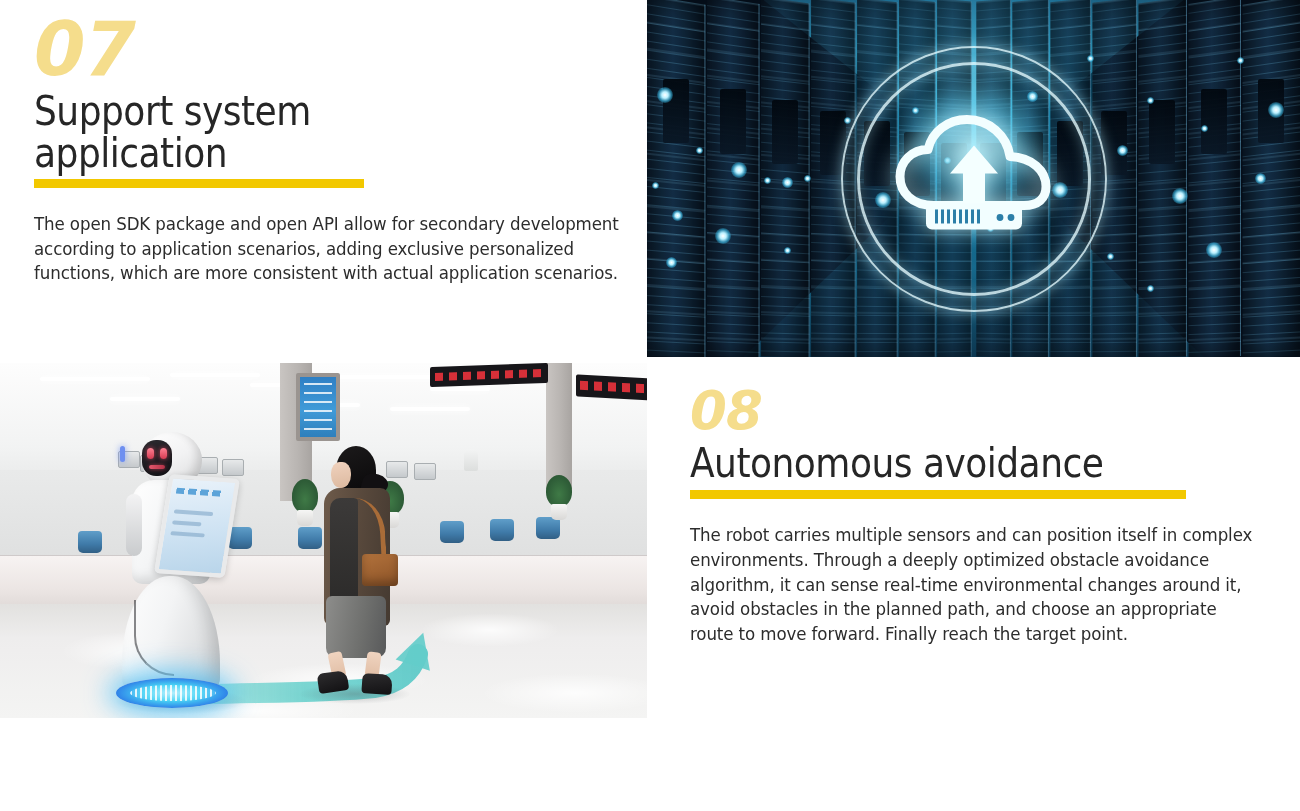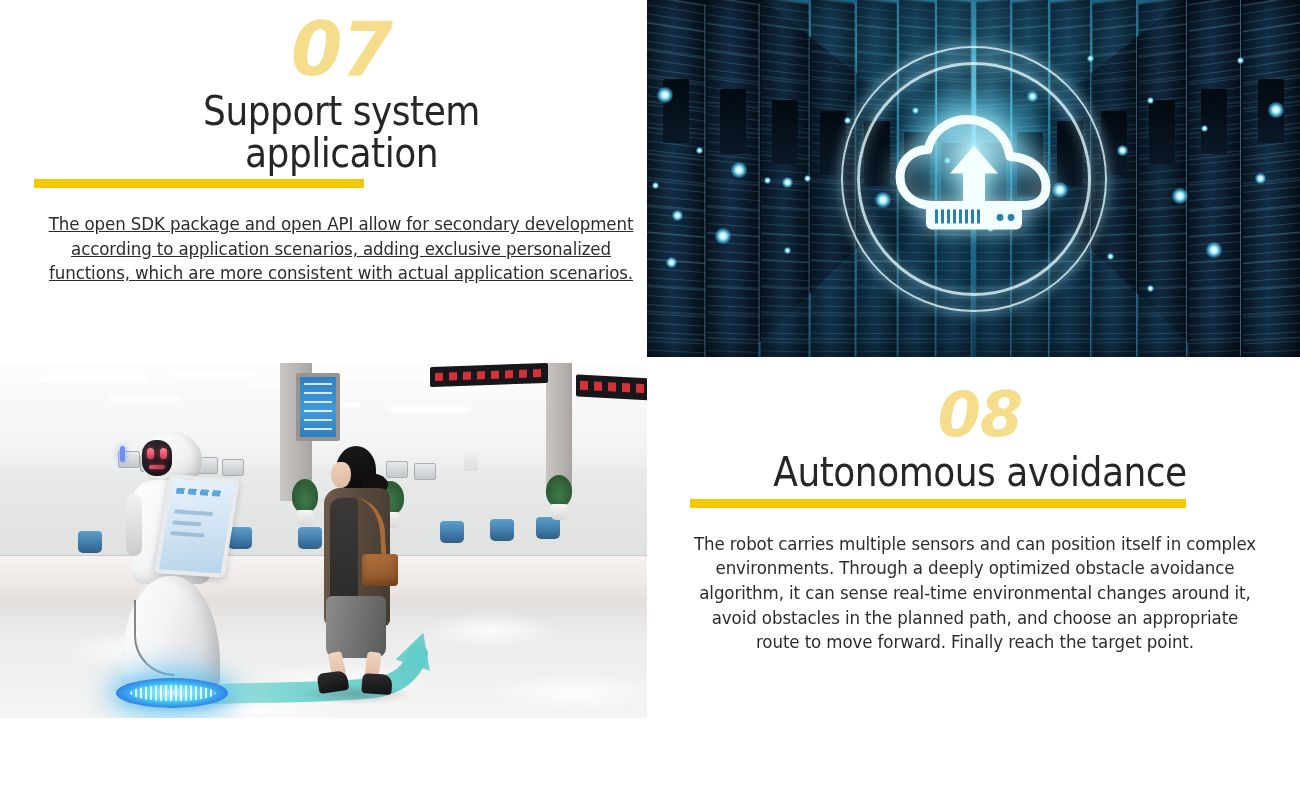--- a/index.html
+++ b/index.html
@@ -13,21 +13,20 @@
     position: relative;
     overflow: hidden;
     font-family: "Liberation Sans", sans-serif;
     -webkit-font-smoothing: antialiased;
   }
 
   .page {
     position: absolute;
     inset: 0;
     background: #ffffff;
-    text-align: center;
   }
 
   
   .block { position: absolute; }
 
   .num {
     font-family: "DejaVu Sans", sans-serif;
     font-style: italic;
     font-weight: bold;
     font-size: 72px;
@@ -61,25 +60,25 @@
   
   #block-07 { left: 34px; top: 14px; width: 615px; }
   #block-07 .num { font-size: 74px; }
   #block-07 .heading {
     font-size: 40px;
     line-height: 1.05;
     margin-top: 6px;
     white-space: pre-line;
   }
   #block-07 .rule { width: 330px; margin-top: 5px; }
-  #block-07 .body-copy { margin-top: 24px; width: 614px; text-decoration: underline; }
+  #block-07 .body-copy { margin-top: 24px; width: 614px; }
 
   
   #block-08 { left: 690px; top: 386px; width: 580px; }
-  #block-08 .num { font-size: 62px; }
+  #block-08 .num { font-size: 53px; }
   #block-08 .heading { font-size: 40px; line-height: 1.05; margin-top: 6px; }
   #block-08 .rule { width: 496px; margin-top: 6px; }
   #block-08 .body-copy { margin-top: 24px; width: 570px; }
 
   
   .photo {
     position: absolute;
     overflow: hidden;
   }
 

